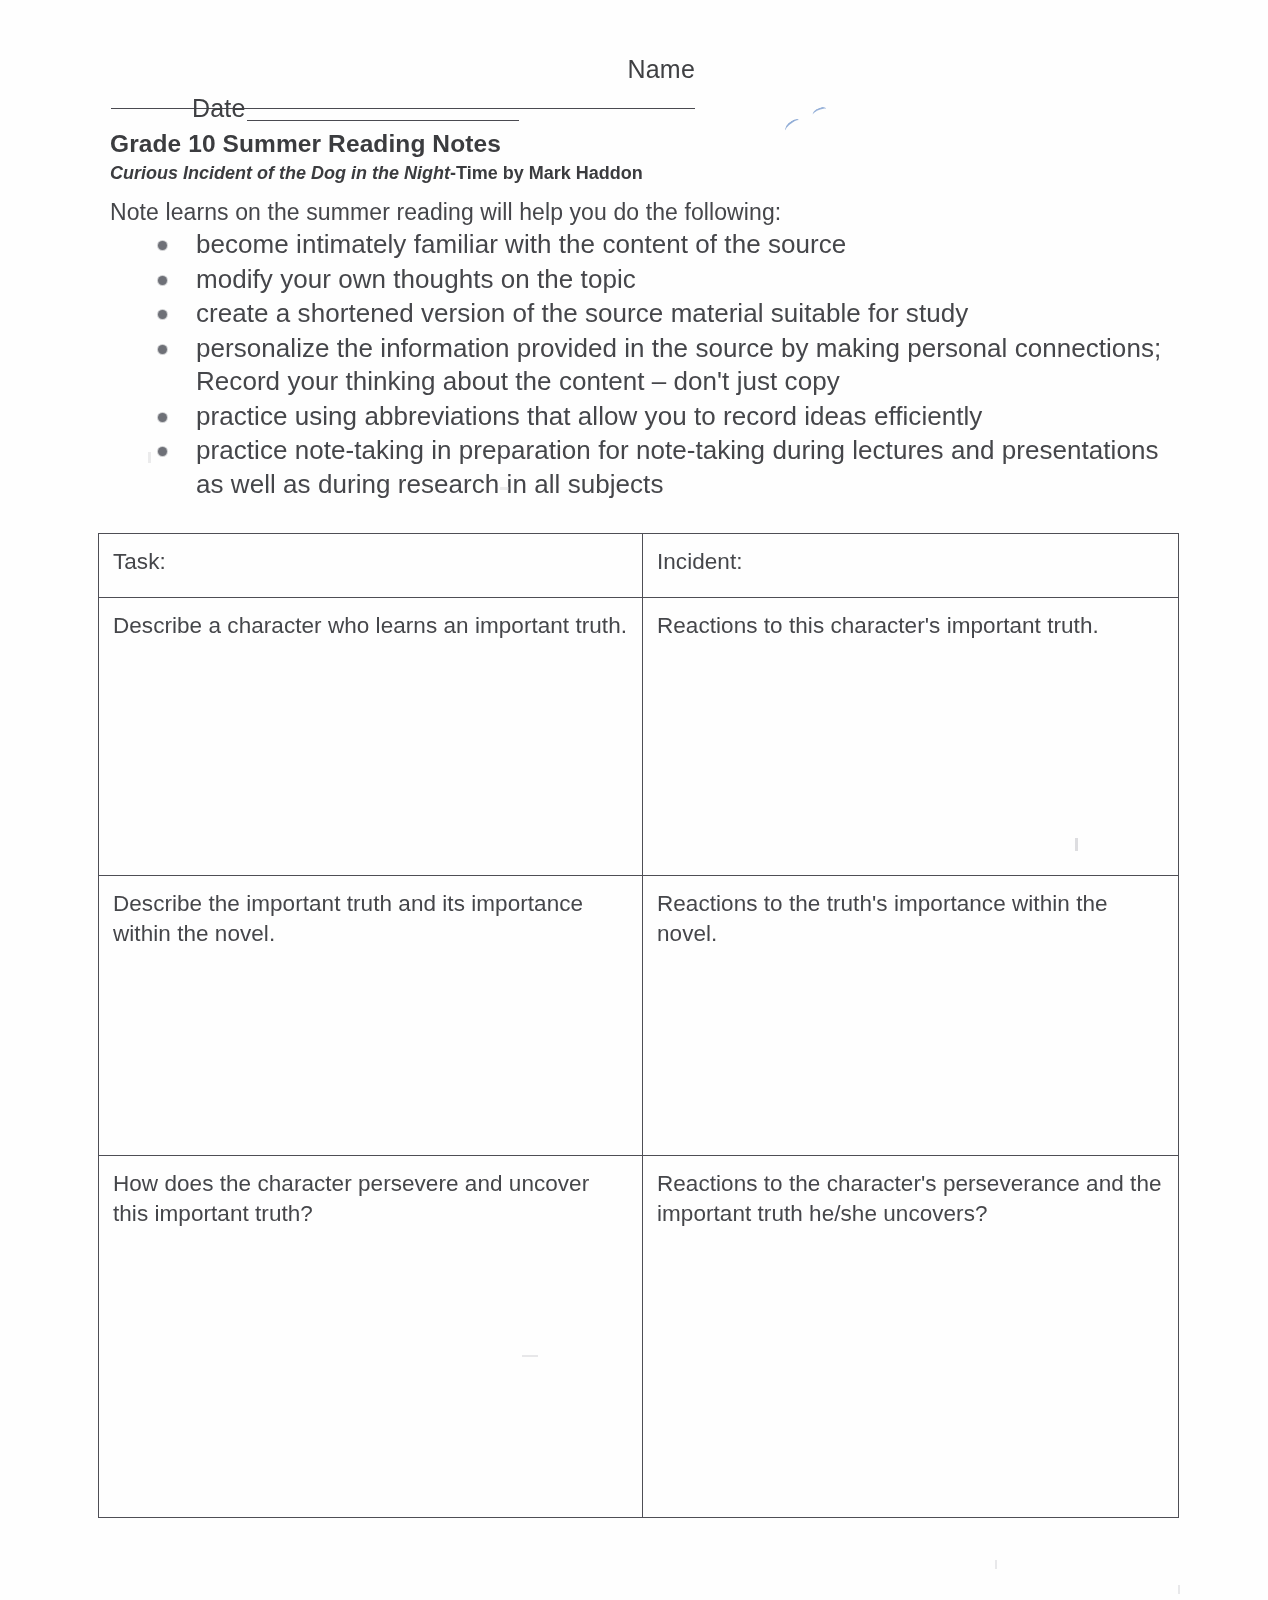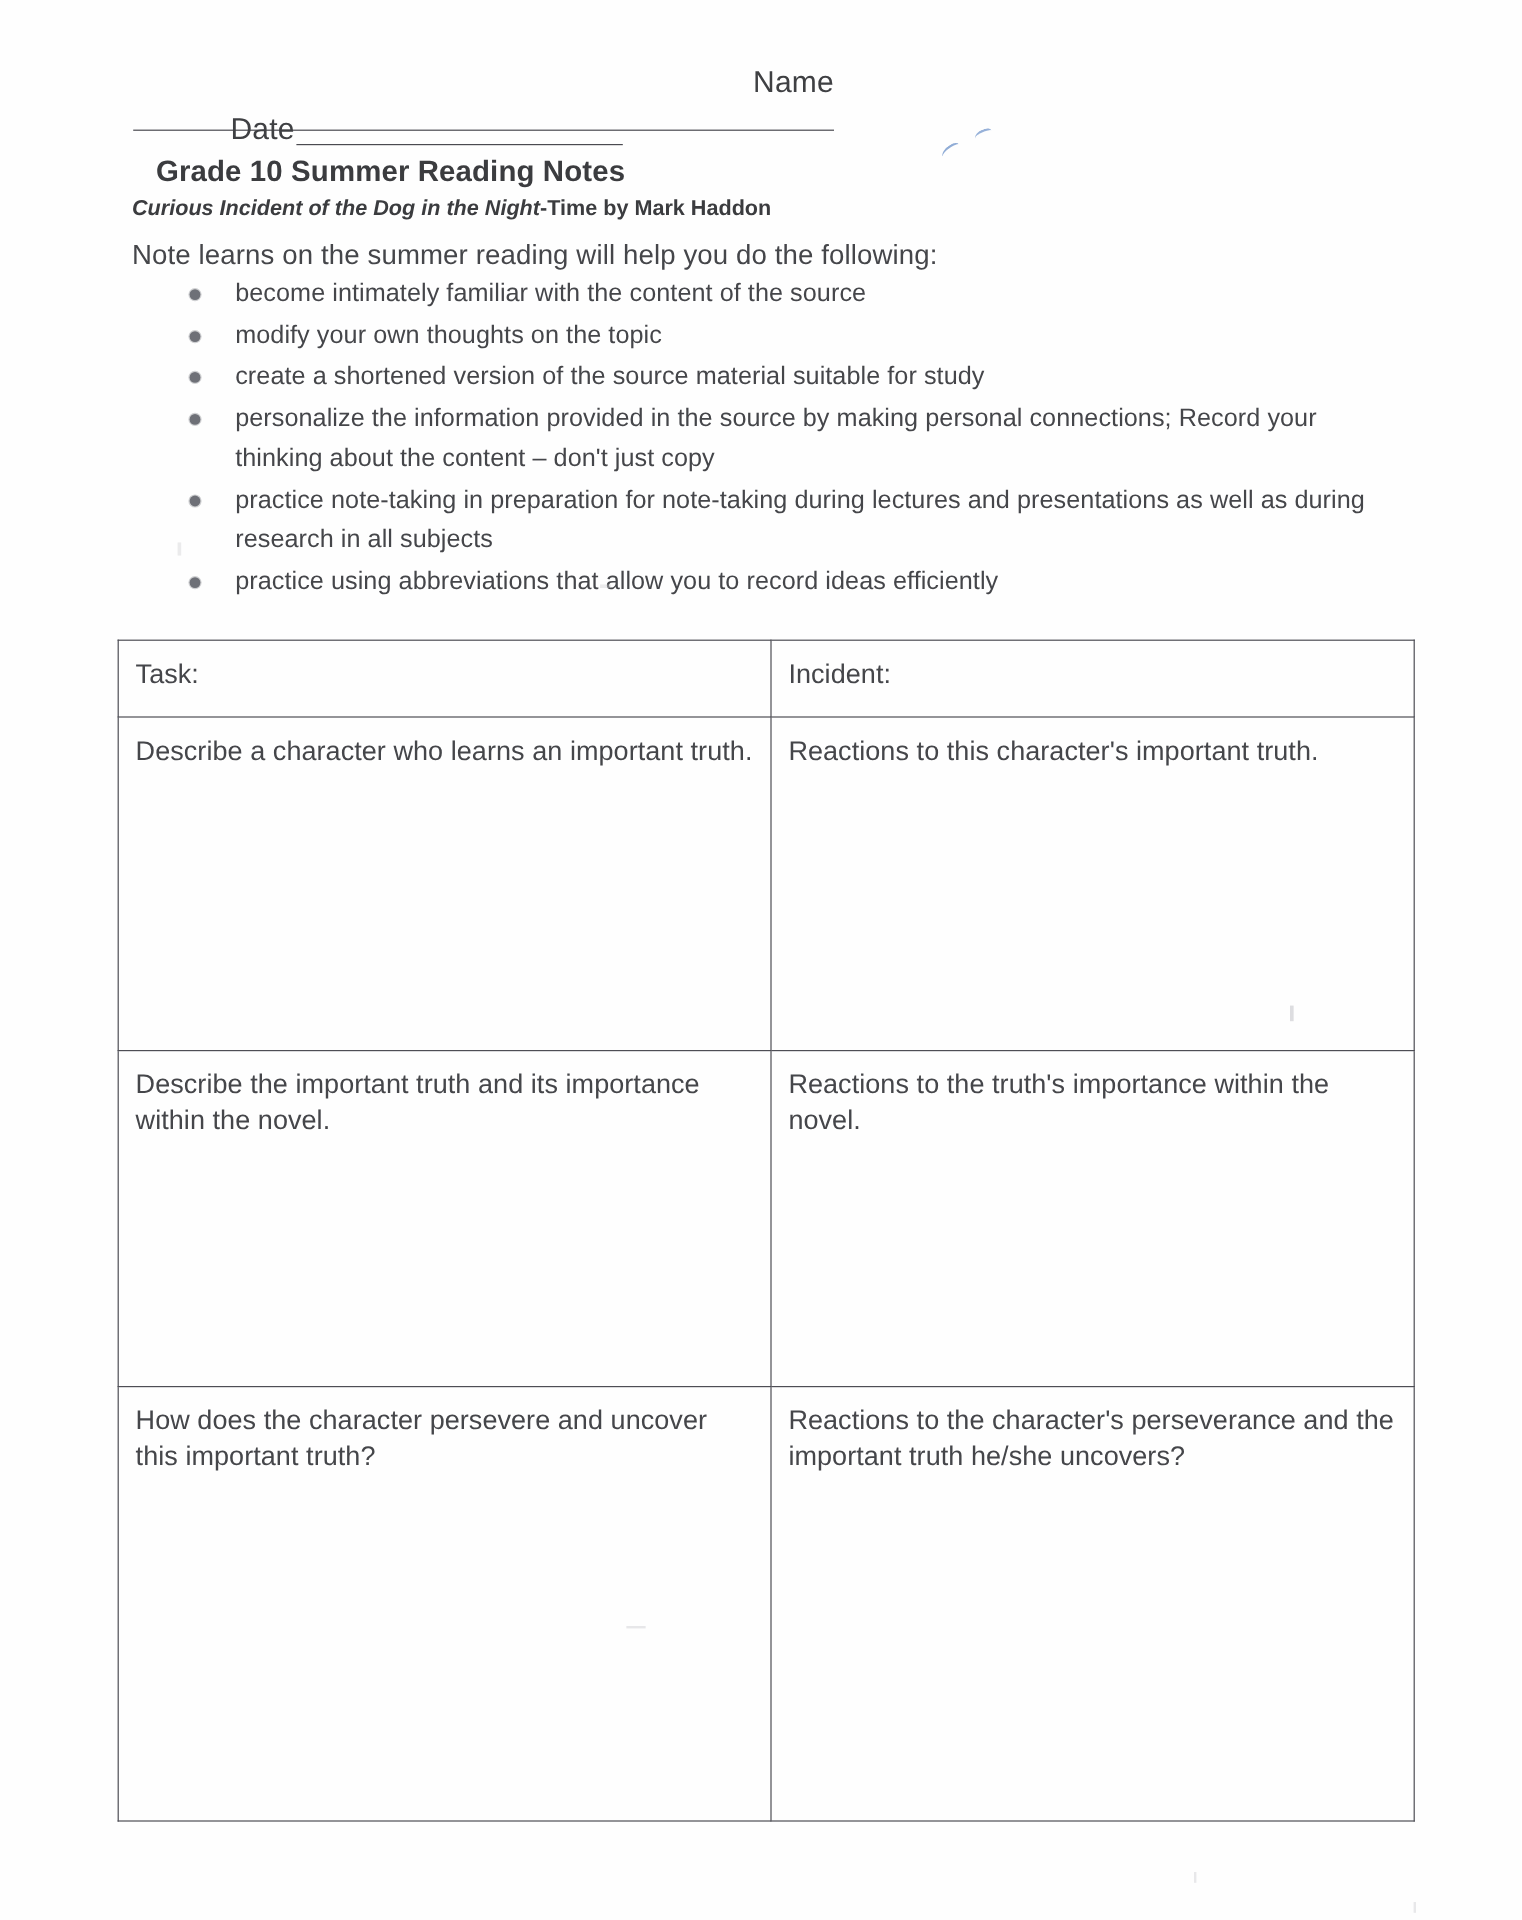--- a/index.html
+++ b/index.html
@@ -57,21 +57,20 @@
   
   .h-grade {
     position: absolute;
     left: 110px;
     top: 130px;
     font-size: 24.5px;
     font-weight: bold;
     letter-spacing: 0.1px;
     color: #3b3c3f;
     white-space: nowrap;
-    margin-left: 20px;
   }
   .h-title {
     position: absolute;
     left: 110px;
     top: 163px;
     font-size: 18px;
     font-weight: bold;
     color: #3b3c3f;
     white-space: nowrap;
   }
@@ -94,21 +93,21 @@
     left: 110px;
     top: 228px;
     width: 1060px;
     margin: 0;
     padding: 0;
     list-style: none;
   }
   .bullets li {
     position: relative;
     padding-left: 86px;
-    font-size: 21px;
+    font-size: 26px;
     line-height: 33.5px;
     color: #45464a;
     letter-spacing: 0.05px;
     margin-bottom: 1px;
   }
   .bullets li .dot {
     position: absolute;
     left: 48px;
     top: 13px;
     width: 9px;
@@ -191,22 +190,22 @@
     <span class="ital">Curious Incident of the Dog in the Night</span><span class="norm">-Time by Mark Haddon</span>
   </div>
 
   <div class="lead">Note learns on the summer reading will help you do the following:</div>
 
   <ul class="bullets">
     <li><span class="dot"></span><span>become intimately familiar with the content of the source</span></li>
     <li><span class="dot"></span><span>modify your own thoughts on the topic</span></li>
     <li><span class="dot"></span><span>create a shortened version of the source material suitable for study</span></li>
     <li><span class="dot"></span><span>personalize the information provided in the source by making personal connections; Record your thinking about the content – don't just copy</span></li>
+    <li><span class="dot"></span><span>practice using abbreviations that allow you to record ideas efficiently</span></li>
     <li><span class="dot"></span><span>practice note-taking in preparation for note-taking during lectures and presentations as well as during research in all subjects</span></li>
-    <li><span class="dot"></span><span>practice using abbreviations that allow you to record ideas efficiently</span></li>
   </ul>
 
   <table class="tbl">
     <colgroup>
         <col class="c1">
         <col class="c2">
       </colgroup>
     <tbody>
       <tr class="head">
         <td>Task:</td>

